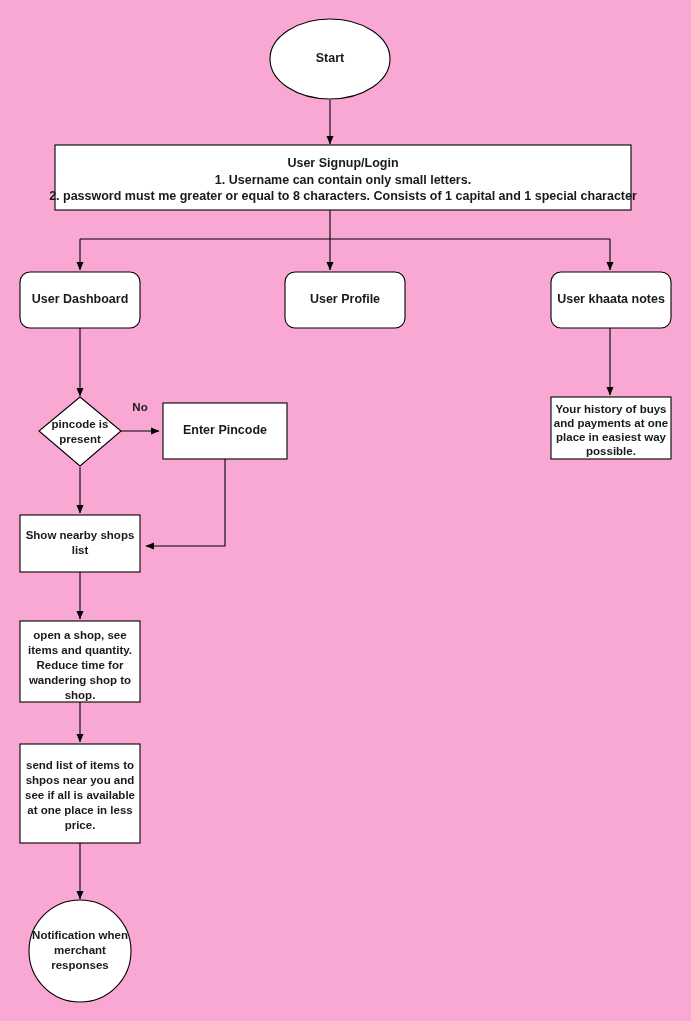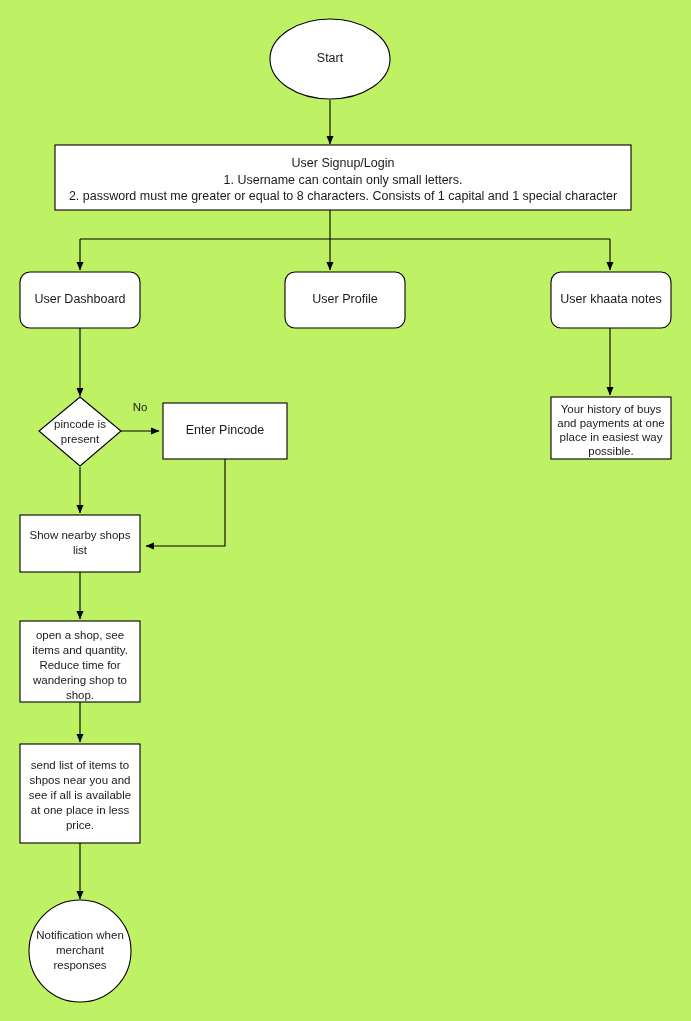--- a/index.html
+++ b/index.html
@@ -7,22 +7,23 @@
     padding: 0;
     background: #ffffff;
   }
   body {
     font-family: "Liberation Sans", sans-serif;
   }
   #canvas {
     position: relative;
     width: 691px;
     height: 1021px;
-    background: #bef264;
+    background: #f9a8d4;
     overflow: hidden;
+    font-weight: bold;
   }
   #flow-svg {
     position: absolute;
     top: 0;
     left: 0;
     width: 691px;
     height: 1021px;
   }
   .node-text {
     font-family: "Liberation Sans", sans-serif;

